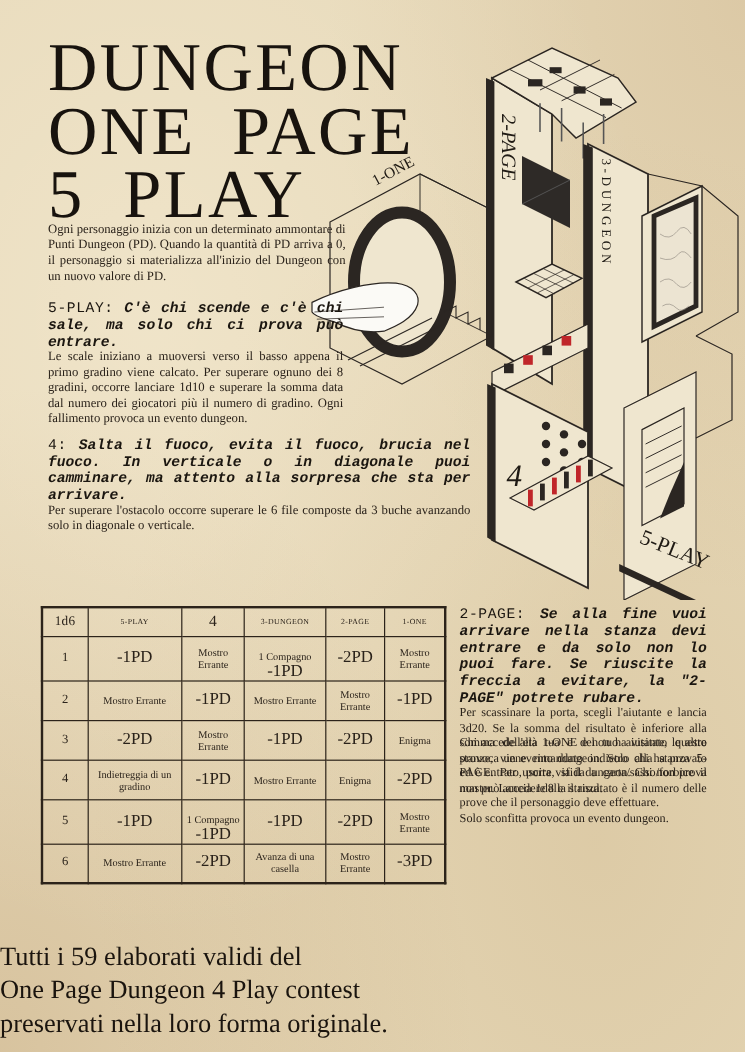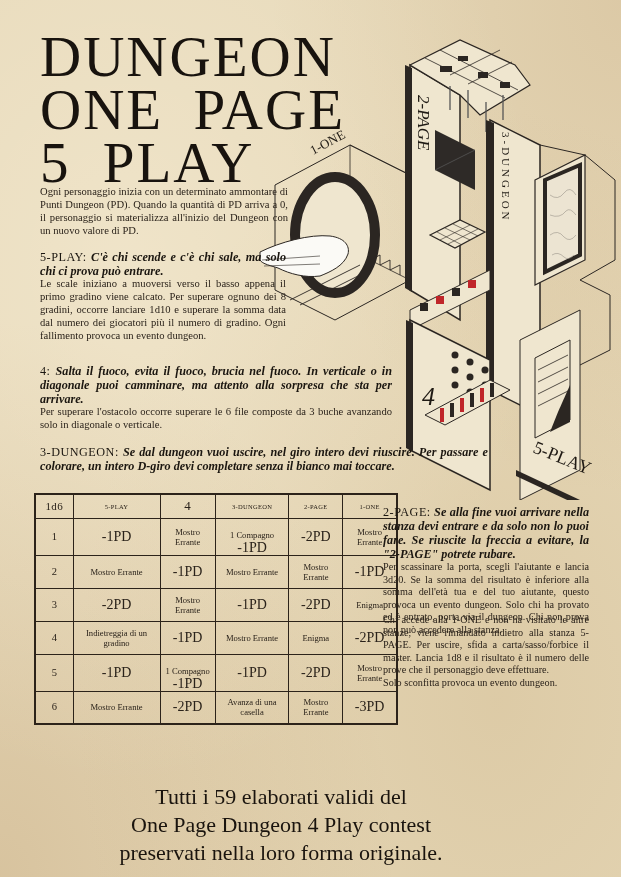--- a/index.html
+++ b/index.html
@@ -24,52 +24,52 @@
     font-size: 57px; line-height: 53px; letter-spacing: 2px;
     color: #18130e; font-weight: normal;
   }
   .title .line { display: block; white-space: nowrap; }
   .title .l1 { word-spacing: 14px; }
   .title .l3 { word-spacing: 16px; }
 
   
   .txt { position: absolute; font-size: 10.6px; line-height: 12.9px; text-align: justify; color: #2a221a; }
   .txt p { margin: 0; }
-  .txt .head { font-size: 12.2px; line-height: 14px; color: #1b1610; }
+  .txt .head { font-size: 12.2px; line-height: 14px; color: #1b1610; font-family: Liberation Mono, monospace; }
   .txt .head b { font-weight: normal; letter-spacing: 0.5px; }
   .txt .head i { font-style: italic; font-weight: bold; }
 
   .intro { left: 40px; top: 186px; width: 248px; }
   .sec5 { left: 40px; top: 250px; width: 246px; }
   .sec4 { left: 40px; top: 364px; width: 352px; }
   .sec3 { left: 40px; top: 445px; width: 448px; }
   .sec2 { left: 383px; top: 505px; width: 206px; font-size: 10.2px; line-height: 12.6px; }
   .sec1 { left: 383px; top: 614px; width: 206px; font-size: 10.2px; line-height: 12.6px; }
 
   
   .dtable {
-    position: absolute; left: 34px; top: 493px; width: 364px; height: 224px;
+    position: absolute; left: 34px; top: 505px; width: 338px; height: 224px;
     border-collapse: collapse; border: 2px solid #2c231a;
   }
   .dtable td, .dtable th {
     border: 1.5px solid #2c231a; text-align: center; vertical-align: middle;
     font-weight: normal; color: #2a221a; padding: 0 2px;
   }
   .dtable th { height: 24px; font-size: 6.5px; letter-spacing: 0.3px; }
   .dtable th.die { font-size: 11px; }
   .dtable th.plus { font-size: 13px; }
   .dtable td { height: 33px; font-size: 8.6px; line-height: 10px; }
   .dtable td.num { font-size: 10.5px; width: 38px; }
   .dtable td.big { font-size: 14px; }
   .dtable td.mix .a { font-size: 8.6px; display: block; margin-top: 11px; }
   .dtable td.mix .b { font-size: 14px; display: block; line-height: 15px; }
 
   
   .footer {
-    position: absolute; left: 0; top: 783px; width: 562px; text-align: center;
+    position: absolute; left: 0; top: 783px; width: 562px; text-align: left;
     font-size: 22px; line-height: 28px; color: #1a140e;
   }
   .footer span { display: block; }
 
   
   .illus { position: absolute; left: 250px; top: 20px; width: 371px; height: 480px; }
   .illus svg { width: 100%; height: 100%; }
   .room-label { font-family: "Liberation Serif", serif; fill: #1f1a14; }
 </style>
 </head>
@@ -216,24 +216,20 @@
 
   <div class="txt sec4">
     <p class="head">
       <b>4:</b>
       <i>Salta il fuoco, evita il fuoco, brucia nel fuoco. In verticale o in diagonale puoi camminare, ma attento alla sorpresa che sta per arrivare.</i>
     </p>
     <p>Per superare l'ostacolo occorre superare le 6 file composte da 3 buche avanzando solo in diagonale o verticale.</p>
   </div>
 
   <div class="txt sec3">
-    <p class="head">
-      <b>3-DUNGEON:</b>
-      <i>Se dal dungeon vuoi uscire, nel giro intero devi riuscire. Per passare e colorare, un intero D-giro devi completare senza il bianco mai toccare.</i>
-    </p>
   </div>
 
   <table class="dtable">
     <thead>
       <tr>
         <th class="die">1d6</th>
         <th>5-PLAY</th>
         <th class="plus">4</th>
         <th>3-DUNGEON</th>
         <th>2-PAGE</th>

